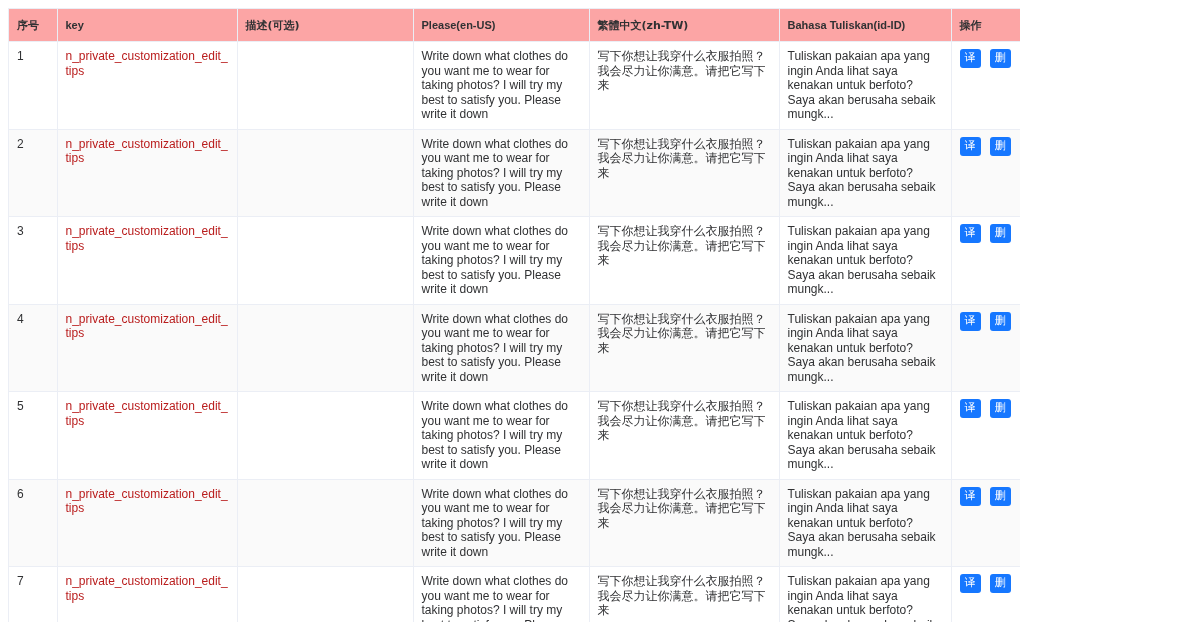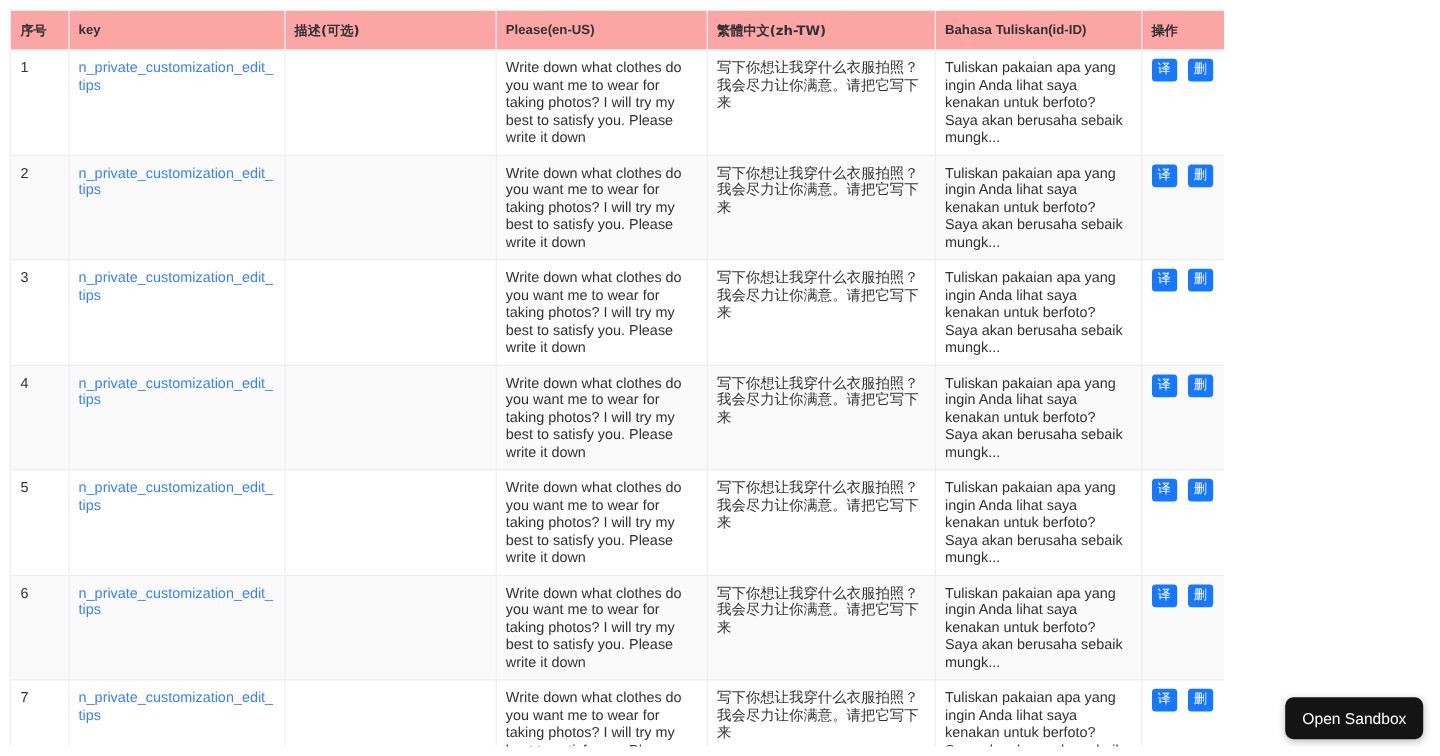--- a/index.html
+++ b/index.html
@@ -58,21 +58,21 @@
     background: #ffffff;
   }
   tr.alt td {
     background: #fafafa;
   }
   td.idx {
     vertical-align: middle;
     color: #303133;
   }
   td.key {
-    color: #3b82f6;
+    color: #b91c1c;
   }
   td.ops {
     vertical-align: middle;
     text-align: left;
     white-space: nowrap;
   }
   .col-idx  { width: 48px; }
   .col-key  { width: 180px; }
   .col-desc { width: 176px; }
   .col-en   { width: 176px; }
@@ -228,15 +228,14 @@
           <td class="ops">
             <button class="op-btn">译</button>
             <button class="op-btn">删</button>
           </td>
         </tr>
 
       </tbody>
     </table>
   </div>
 
-  <button class="sandbox-btn">Open Sandbox</button>
 
 </div>
 
 </body></html>

